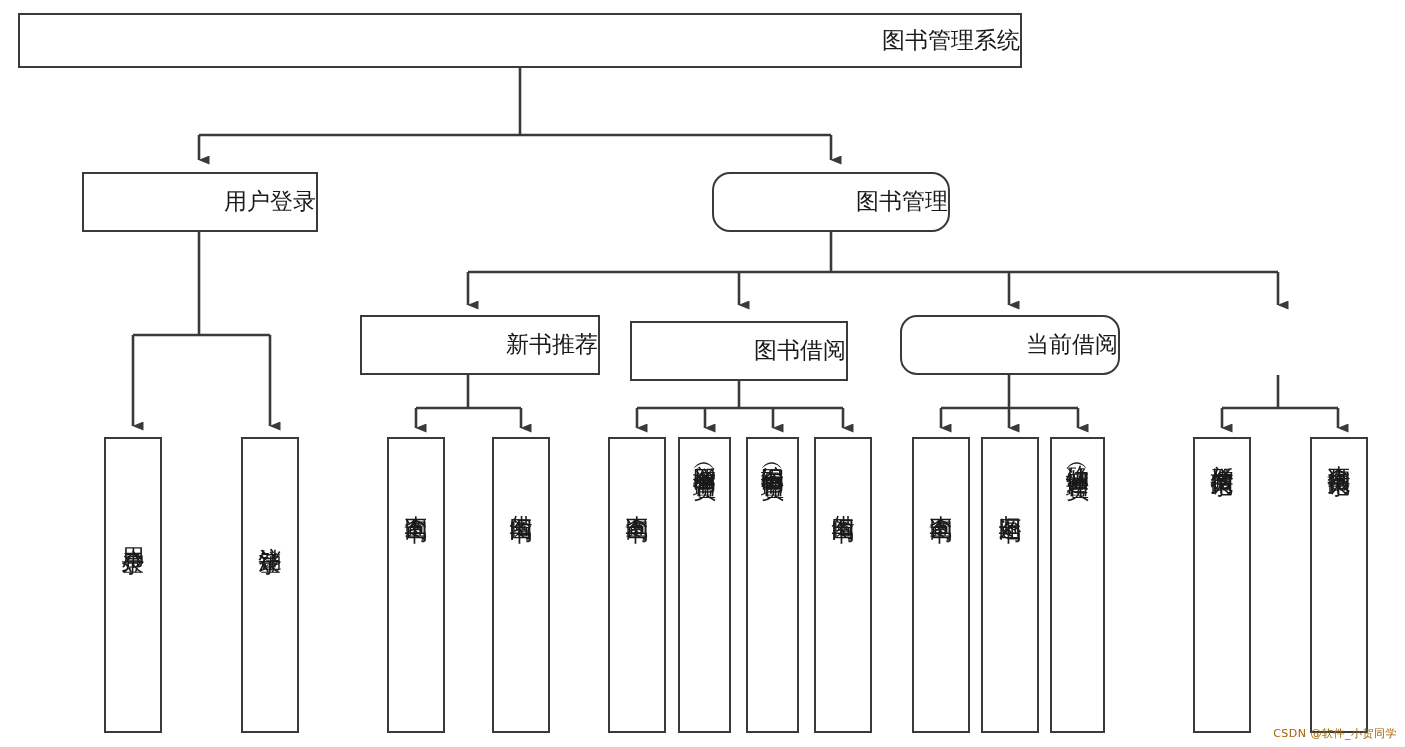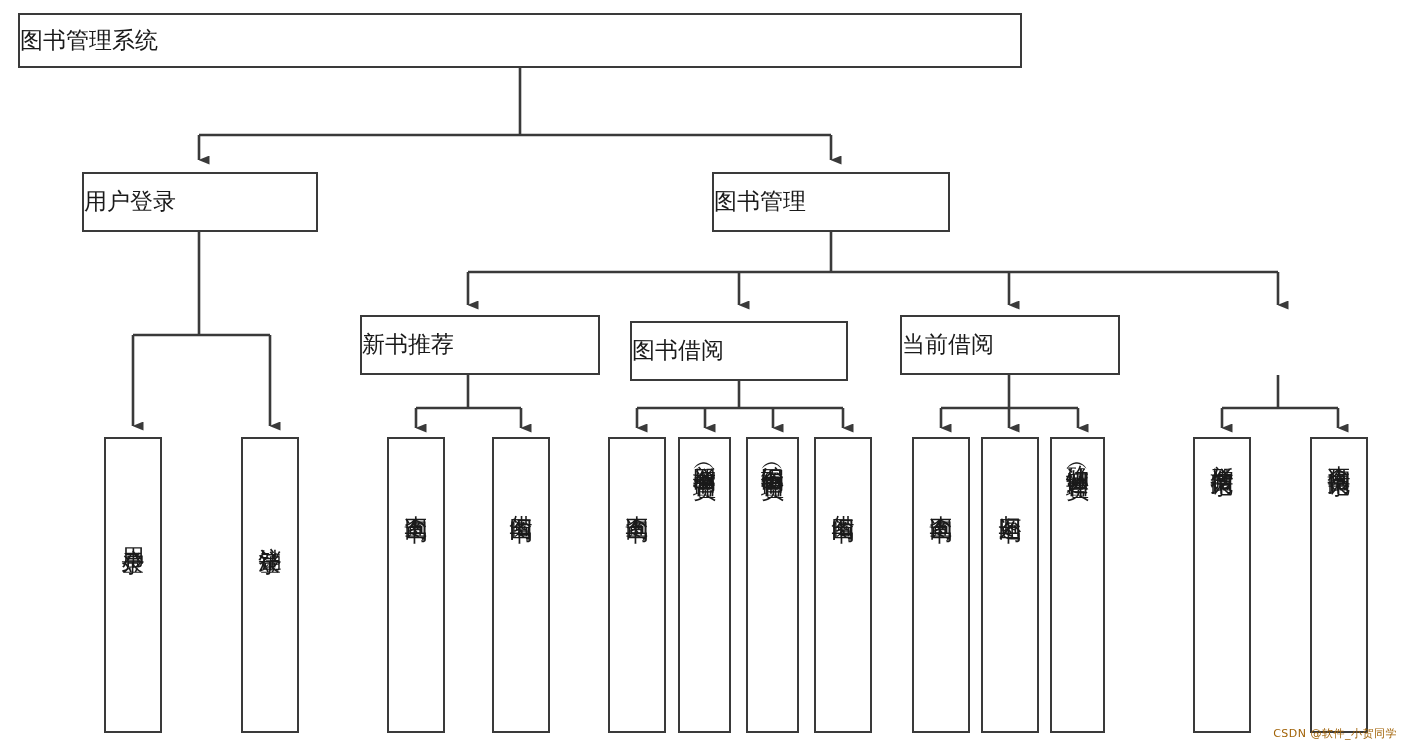--- a/index.html
+++ b/index.html
@@ -26,21 +26,21 @@
     height: 747px;
   }
   .node {
     position: absolute;
     box-sizing: border-box;
     border: 2.5px solid #3a3a3a;
     background: #ffffff;
     color: #1a1a1a;
     display: flex;
     align-items: center;
-    justify-content: flex-start;
+    justify-content: flex-end;
     text-align: center;
     line-height: 1.18;
   }
   .node-h {
     font-size: 23px;
   }
   .node-root {
     font-size: 23px;
   }
   .node-leaf {
@@ -132,33 +132,33 @@
   </svg>
 
   <div class="node node-root" style="left:18px; top:13px; width:1004px; height:55px;">
     <span>图书管理系统</span>
   </div>
 
   <div class="node node-h" style="left:82px; top:172px; width:236px; height:60px;">
     <span>用户登录</span>
   </div>
 
-  <div class="node node-h" style="left:712px; top:172px; width:238px; height:60px;">
+  <div class="node node-h" style="left:712px; top:172px; width:238px; height:60px;border-radius:18px;">
     <span>图书管理</span>
   </div>
 
   <div class="node node-h" style="left:360px; top:315px; width:240px; height:60px;">
     <span>新书推荐</span>
   </div>
 
   <div class="node node-h" style="left:630px; top:321px; width:218px; height:60px;">
     <span>图书借阅</span>
   </div>
 
-  <div class="node node-h" style="left:900px; top:315px; width:220px; height:60px;">
+  <div class="node node-h" style="left:900px; top:315px; width:220px; height:60px;border-radius:17px;">
     <span>当前借阅</span>
   </div>
 
 
   <div class="node node-leaf leaf-short" style="left:104px; top:437px; width:58px; height:296px;">
     <span class="vtext">用户登录</span>
   </div>
 
   <div class="node node-leaf leaf-short" style="left:241px; top:437px; width:58px; height:296px;">
     <span class="vtext">注销登录</span>

